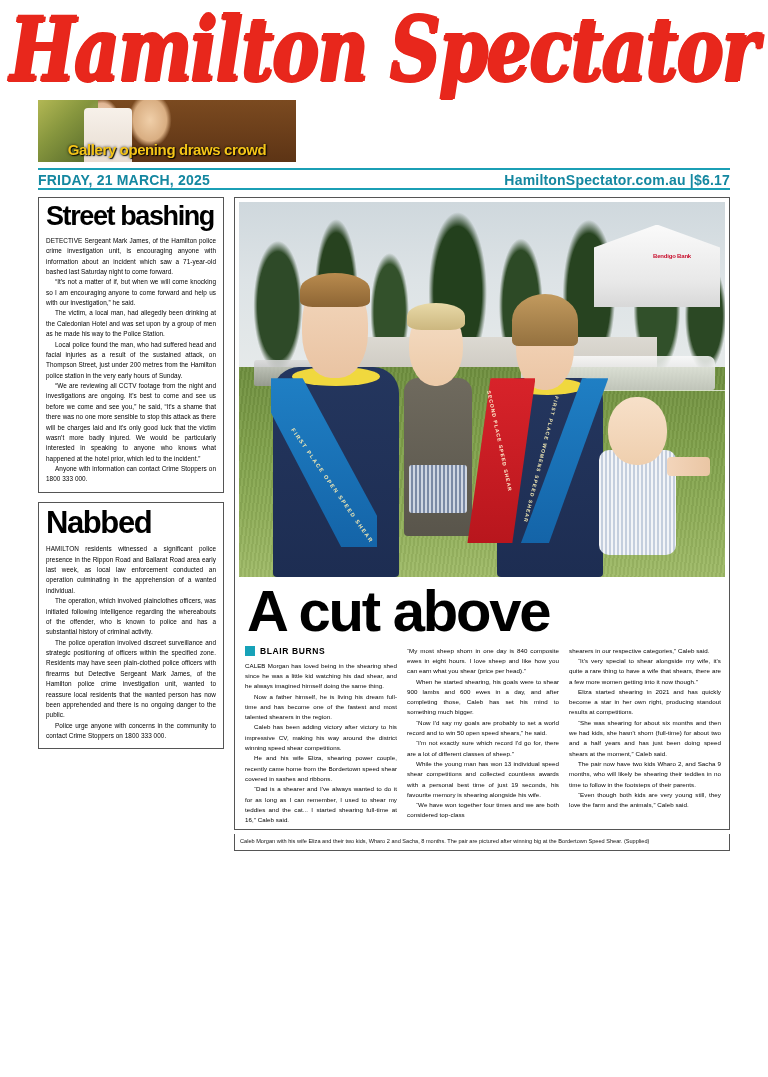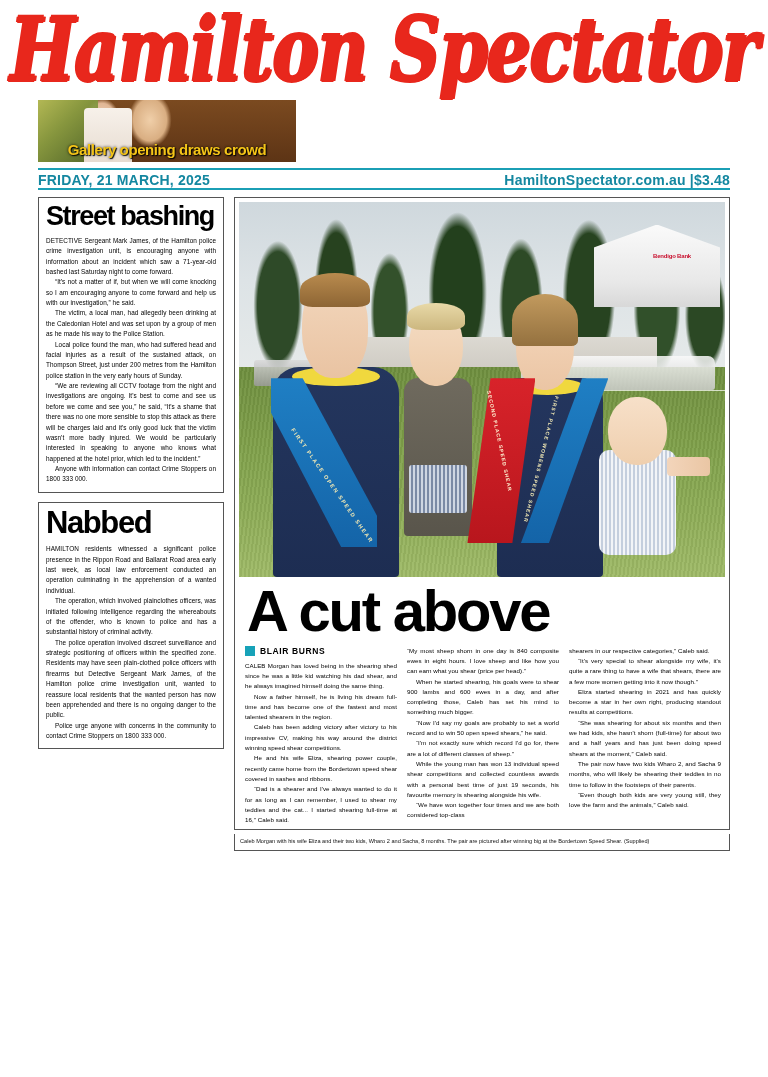--- a/index.html
+++ b/index.html
@@ -425,21 +425,21 @@
     <div class="teaser-text">
       <span class="teaser-head">Gallery opening draws crowd</span>
     </div>
   </div>
 
 
 </div>
 
 <div class="datebar">
   <span>FRIDAY, 21 MARCH, 2025</span>
-  <span>HamiltonSpectator.com.au |$3.48</span>
+  <span>HamiltonSpectator.com.au |$6.17</span>
 </div>
 
 <div class="page">
 
   <div class="col-left">
 
     <div class="story-box">
       <div class="story-head">Street bashing</div>
       <div class="body-text">
         <p>DETECTIVE Sergeant Mark James, of the Hamilton police crime investigation unit, is encouraging anyone with information about an incident which saw a 71-year-old bashed last Saturday night to come forward.</p>

